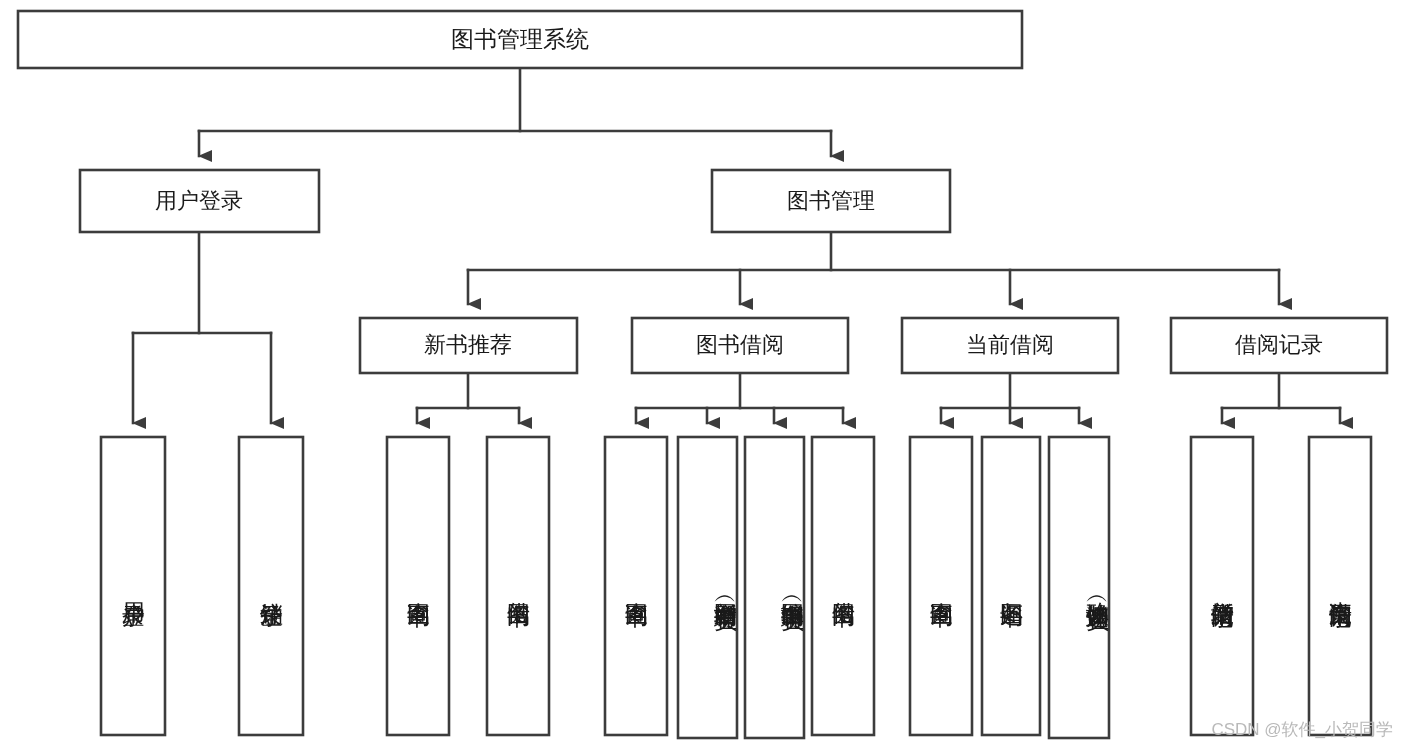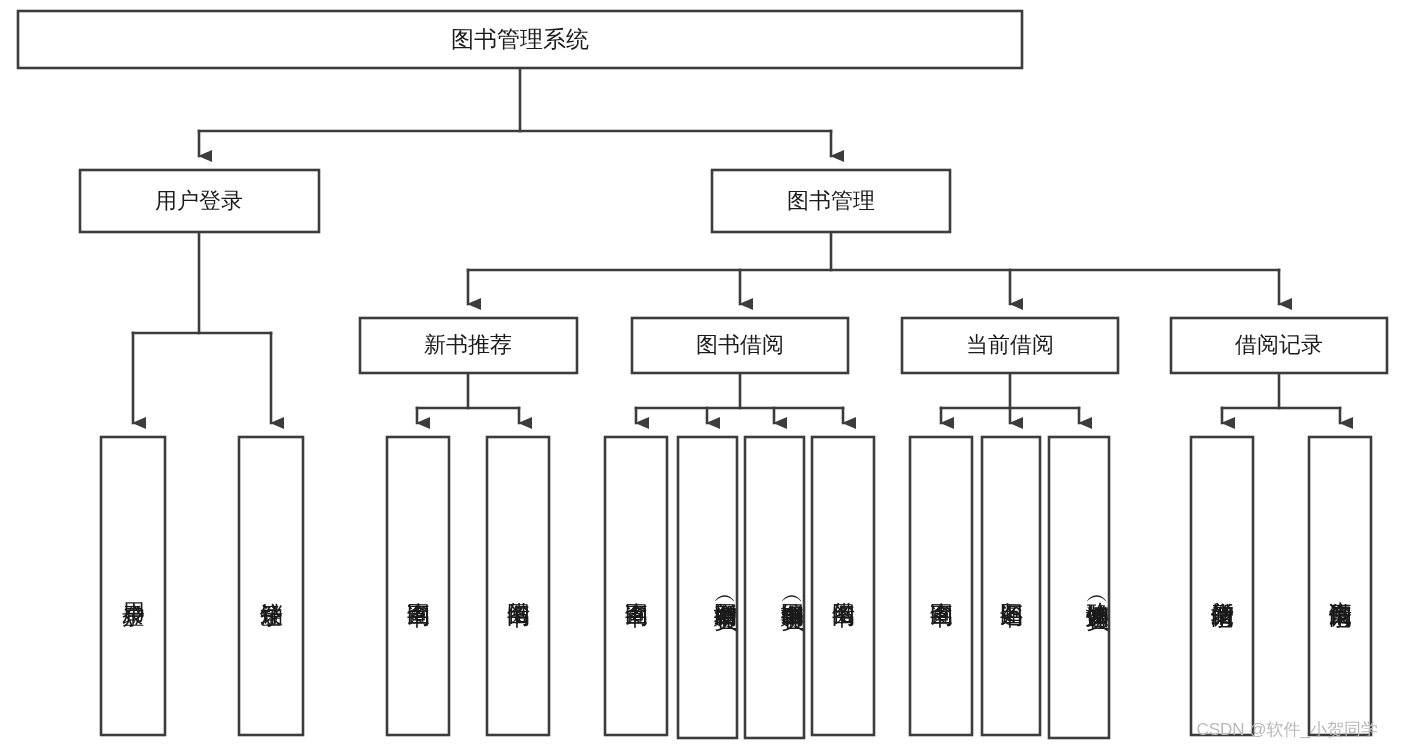--- a/index.html
+++ b/index.html
@@ -58,21 +58,21 @@
     font-size: 23px;
     line-height: 1.04;
     color: #1a1a1a;
     letter-spacing: 1px;
     text-align: center;
     white-space: nowrap;
     pointer-events: none;
   }
   .watermark {
     position: absolute;
-    right: 27px;
+    right: 12px;
     bottom: 6px;
     font-family: "Liberation Sans", "DejaVu Sans", sans-serif;
     font-size: 17px;
     color: #b9b9b9;
     white-space: nowrap;
   }
 </style>
 </head>
 <body>
 

